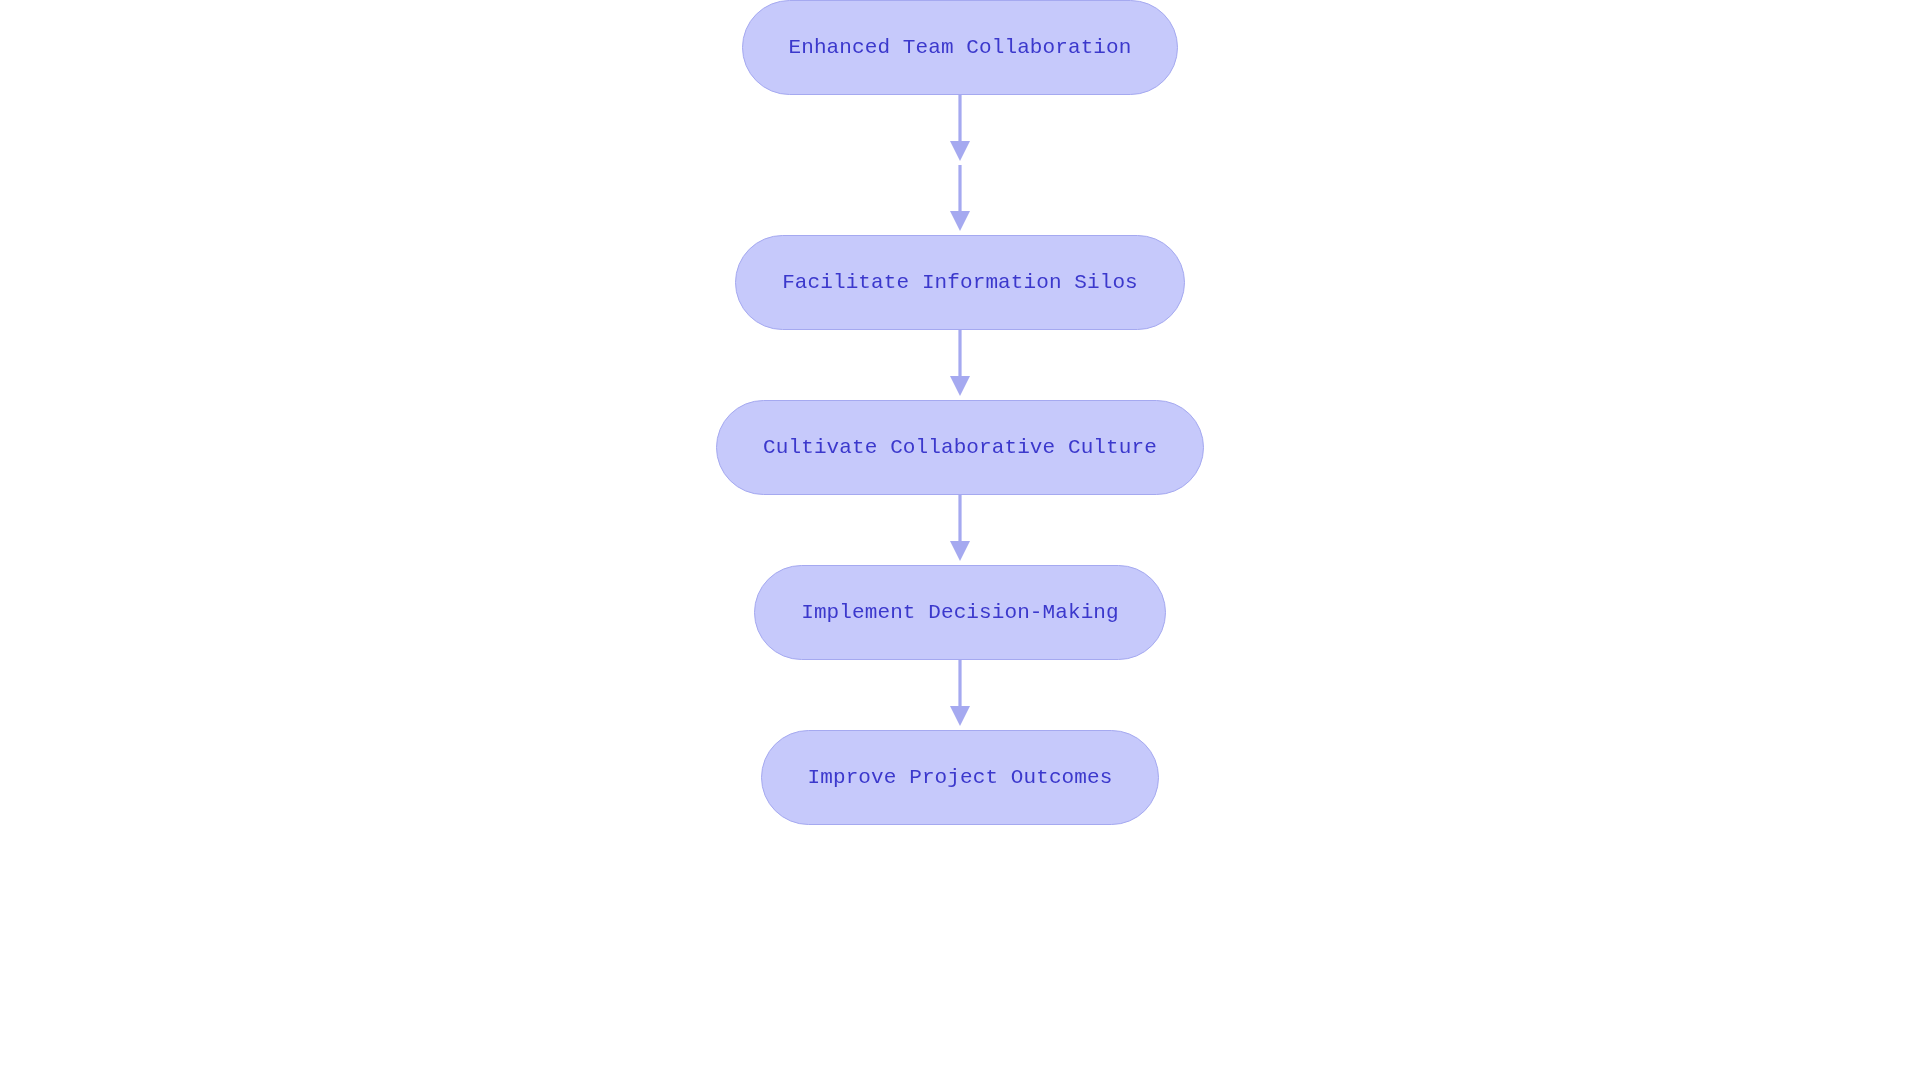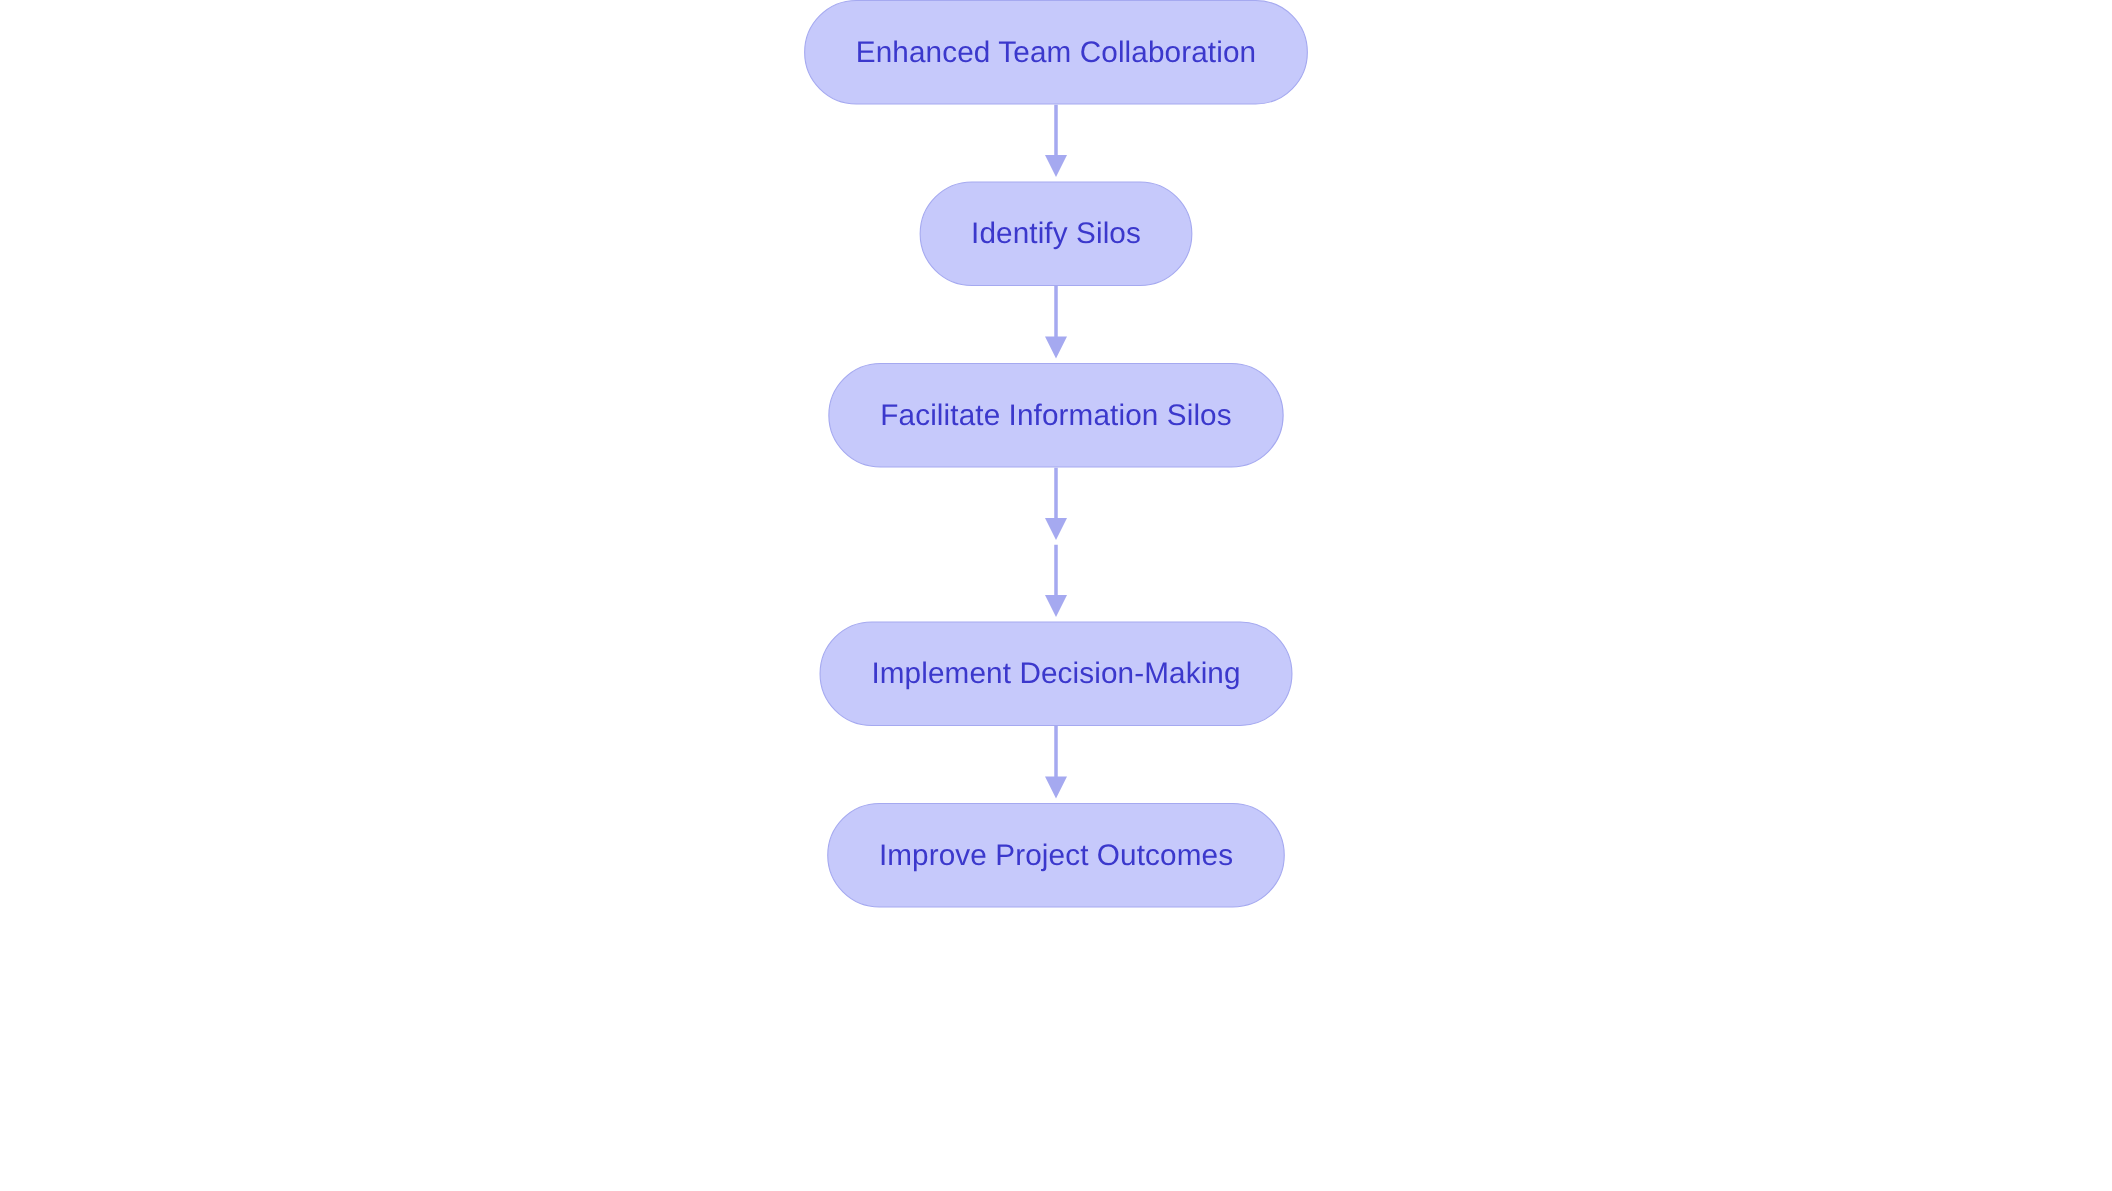--- a/index.html
+++ b/index.html
@@ -31,29 +31,30 @@
     align-items: center;
   }
 
   .node {
     box-sizing: border-box;
     height: 95px;
     border-radius: 48px;
     background: #c6c9fb;
     border: 1.6px solid #a5a9f0;
     color: #3b38cc;
-    font-size: 27px;
+    font-size: 21px;
     font-weight: 400;
     letter-spacing: 0.1px;
     line-height: 1;
     display: flex;
     align-items: center;
     justify-content: center;
     padding: 0 46px;
     white-space: nowrap;
+    font-family: Liberation Mono, monospace;
   }
 
   .connector {
     width: 40px;
     height: 70px;
     display: block;
     flex: none;
   }
 
   .connector line {
@@ -72,37 +73,37 @@
 
   <div class="flow-step">
     <div class="node">Enhanced Team Collaboration</div>
     <svg class="connector" viewBox="0 0 40 70">
       <line x1="20" y1="0" x2="20" y2="48"></line>
       <polygon points="10,46 30,46 20,66"></polygon>
     </svg>
   </div>
 
   <div class="flow-step">
-    <div class="node">Identify Silos</div>
     <svg class="connector" viewBox="0 0 40 70">
       <line x1="20" y1="0" x2="20" y2="48"></line>
       <polygon points="10,46 30,46 20,66"></polygon>
     </svg>
   </div>
 
 
   <div class="flow-step">
     <div class="node">Facilitate Information Silos</div>
     <svg class="connector" viewBox="0 0 40 70">
       <line x1="20" y1="0" x2="20" y2="48"></line>
       <polygon points="10,46 30,46 20,66"></polygon>
     </svg>
   </div>
 
   <div class="flow-step">
+    <div class="node">Cultivate Collaborative Culture</div>
     <svg class="connector" viewBox="0 0 40 70">
       <line x1="20" y1="0" x2="20" y2="48"></line>
       <polygon points="10,46 30,46 20,66"></polygon>
     </svg>
   </div>
 
   <div class="flow-step">
     <div class="node">Implement Decision-Making</div>
     <svg class="connector" viewBox="0 0 40 70">
       <line x1="20" y1="0" x2="20" y2="48"></line>

